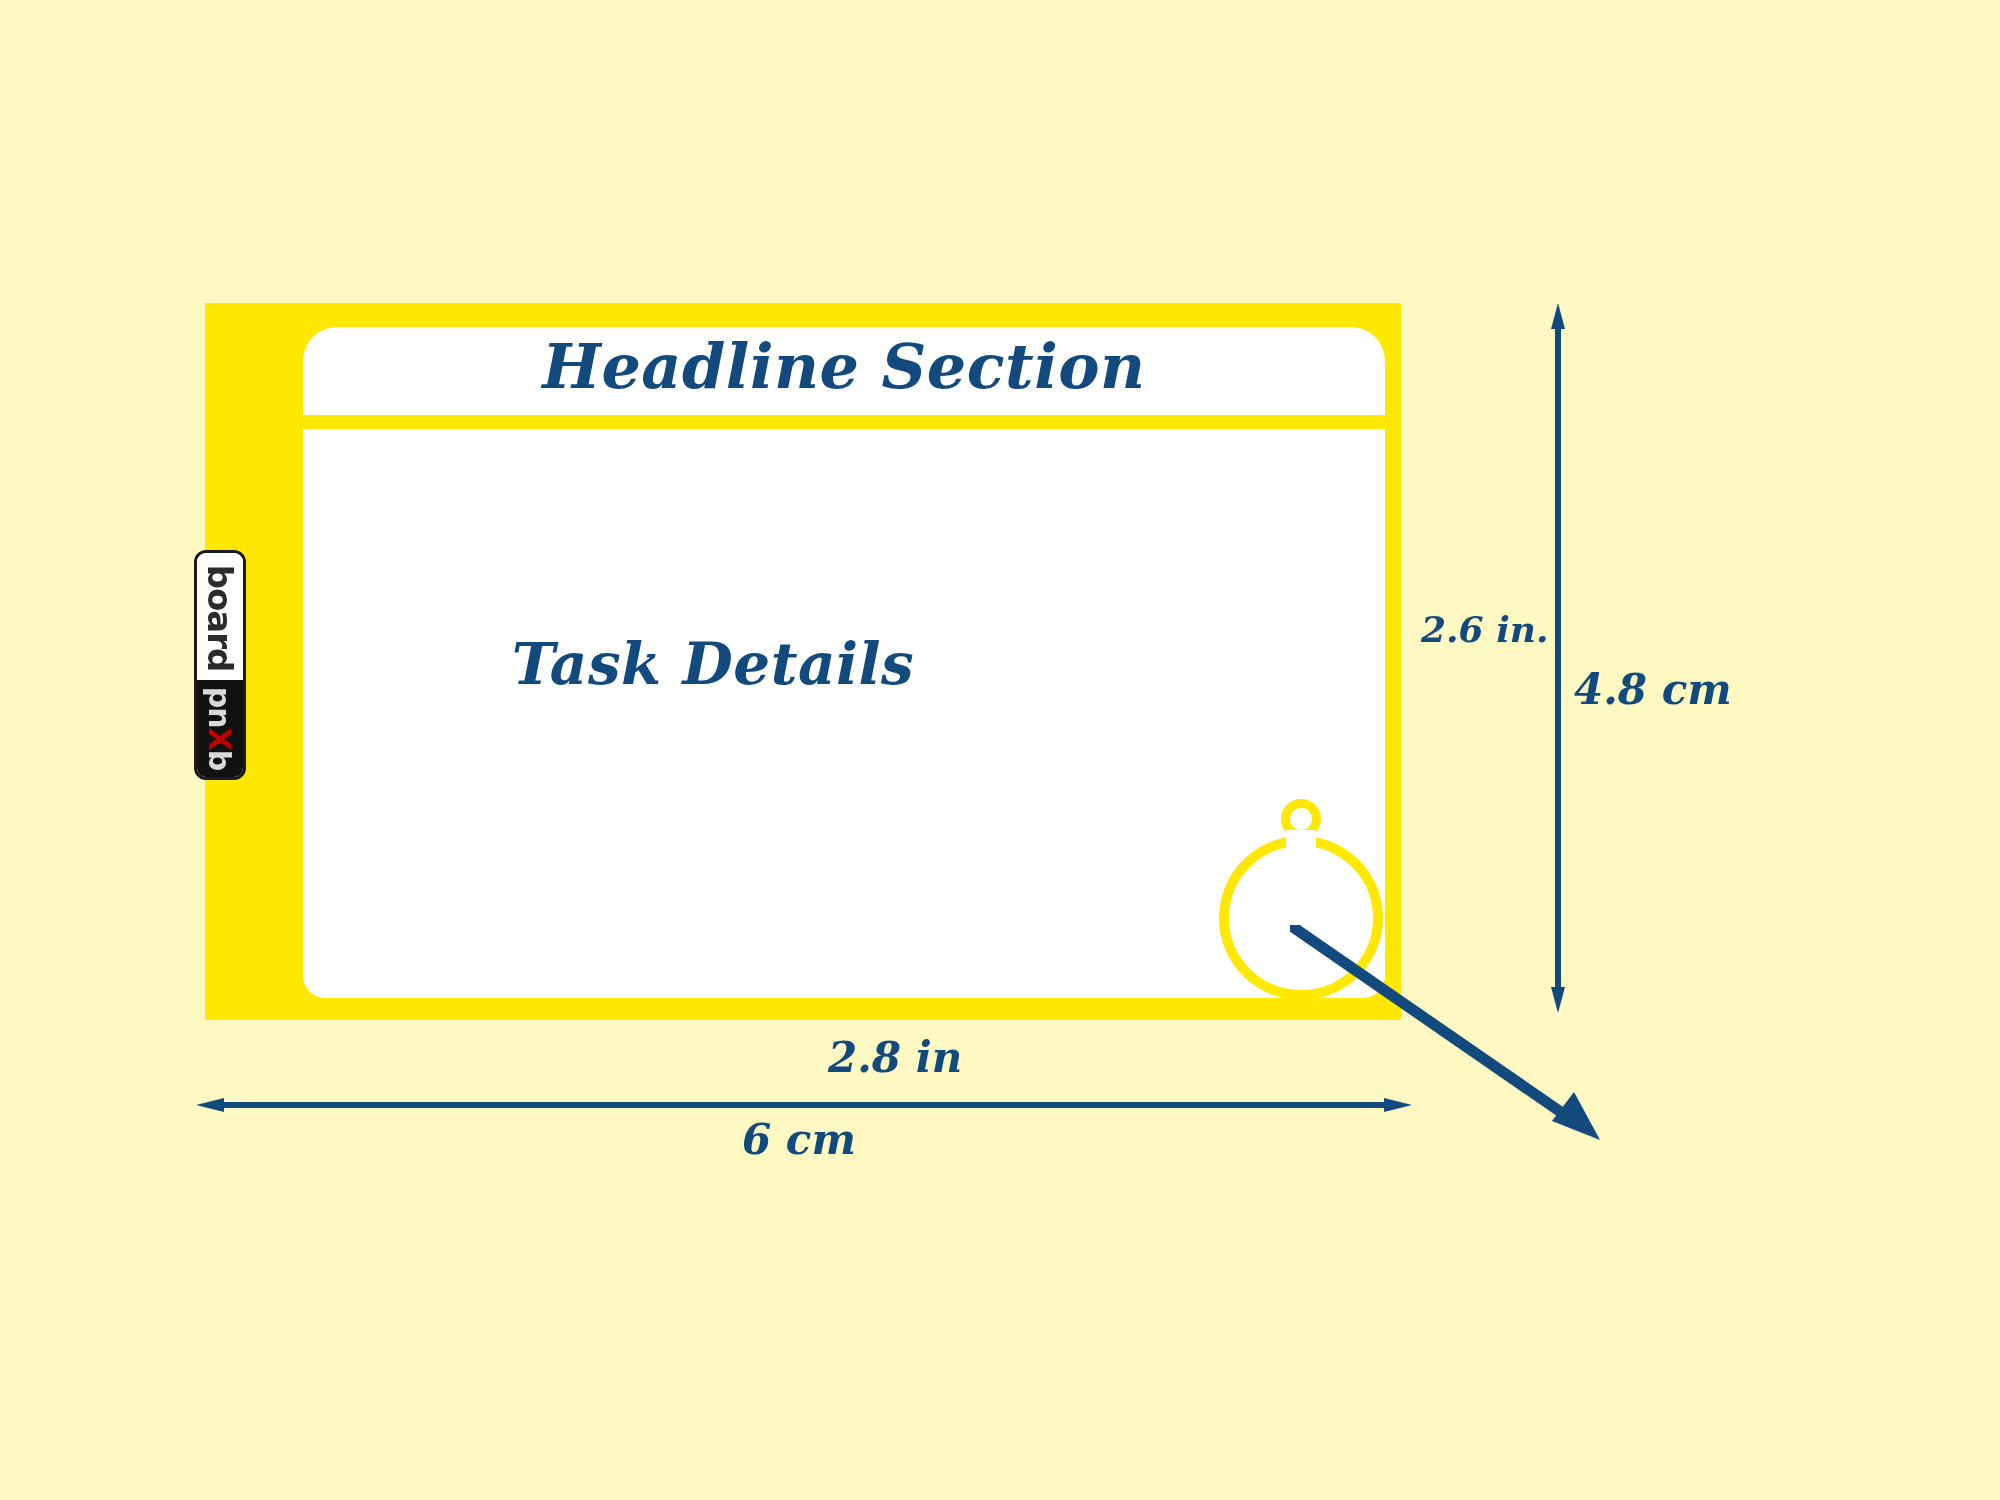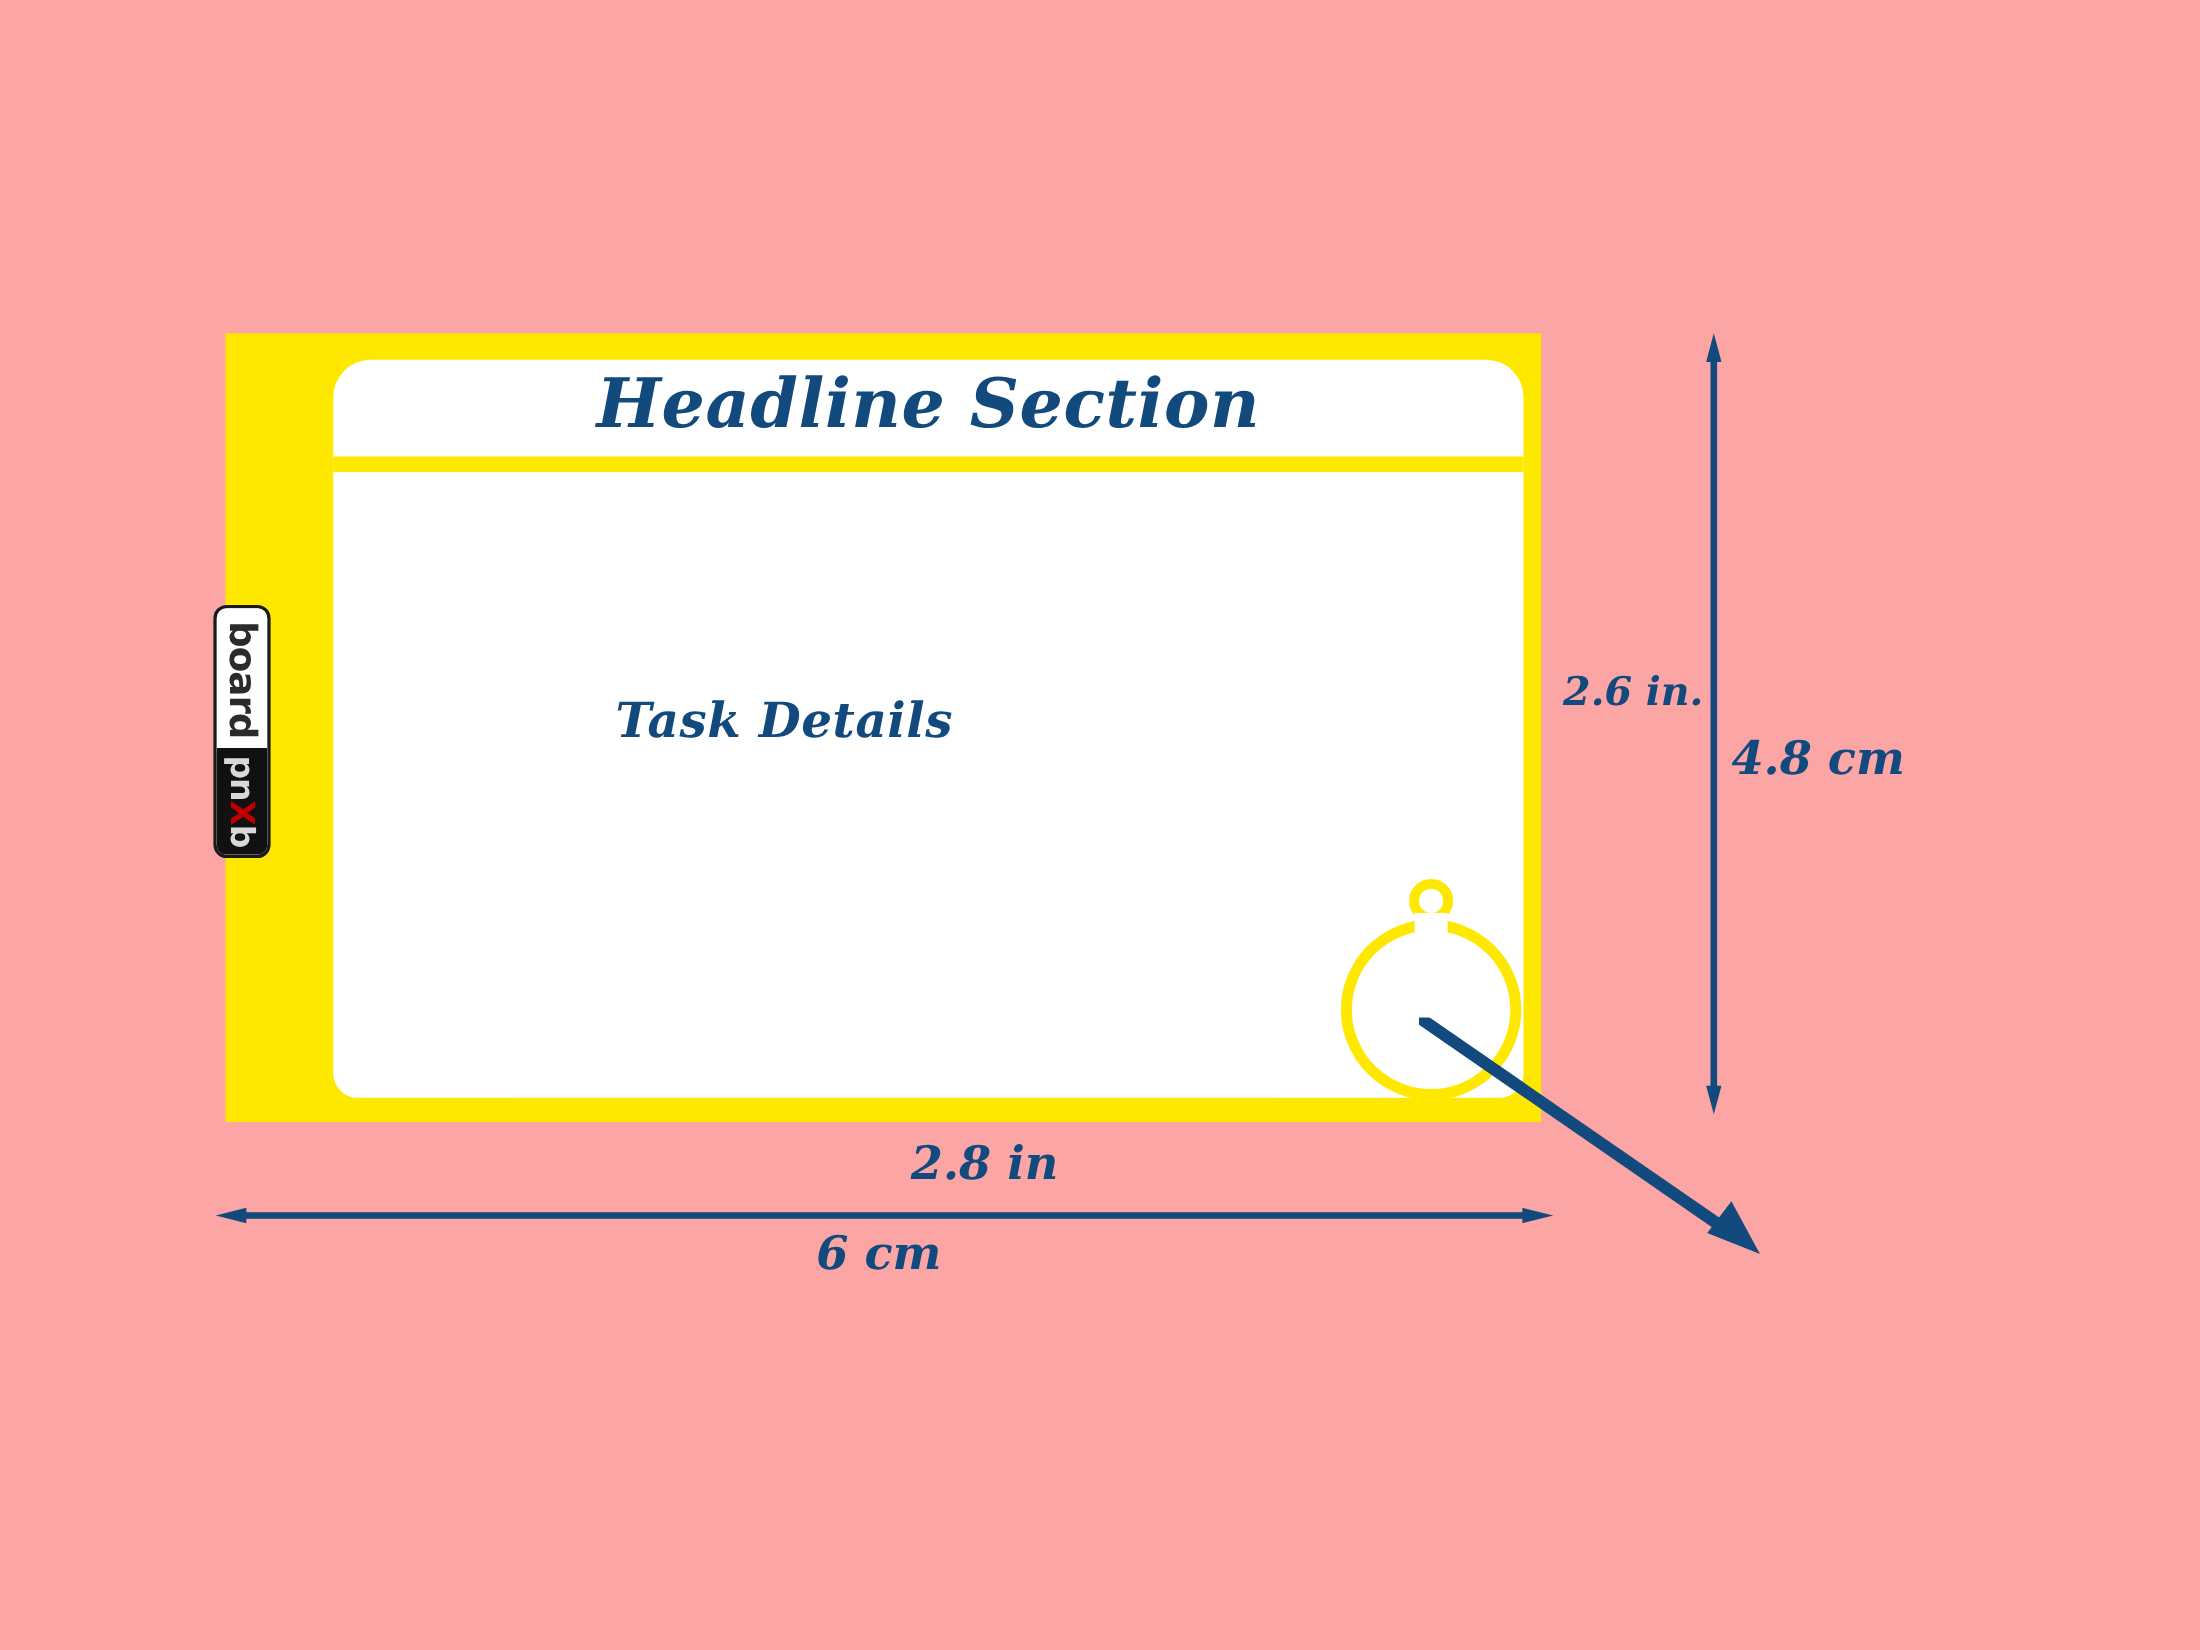--- a/index.html
+++ b/index.html
@@ -4,21 +4,21 @@
 <style>
   html, body {
     margin: 0;
     padding: 0;
     background: #ffffff;
   }
   #stage {
     position: relative;
     width: 2000px;
     height: 1500px;
-    background: #fca5a5;
+    background: #fef9c3;
     overflow: hidden;
     font-family: "DejaVu Sans", sans-serif;
   }
 
   
   .card-yellow {
     position: absolute;
     left: 205px;
     top: 303px;
     width: 1196px;
@@ -58,21 +58,21 @@
     top: 330px;
     width: 1082px;
     text-align: center;
     font-size: 62px;
   }
   .body-text {
     left: 303px;
     top: 630px;
     width: 820px;
     text-align: center;
-    font-size: 44px;
+    font-size: 58px;
   }
 
   
   .badge-circle {
     position: absolute;
     left: 1219px;
     top: 836px;
     width: 164px;
     height: 164px;
     border: 10px solid #FFE800;

